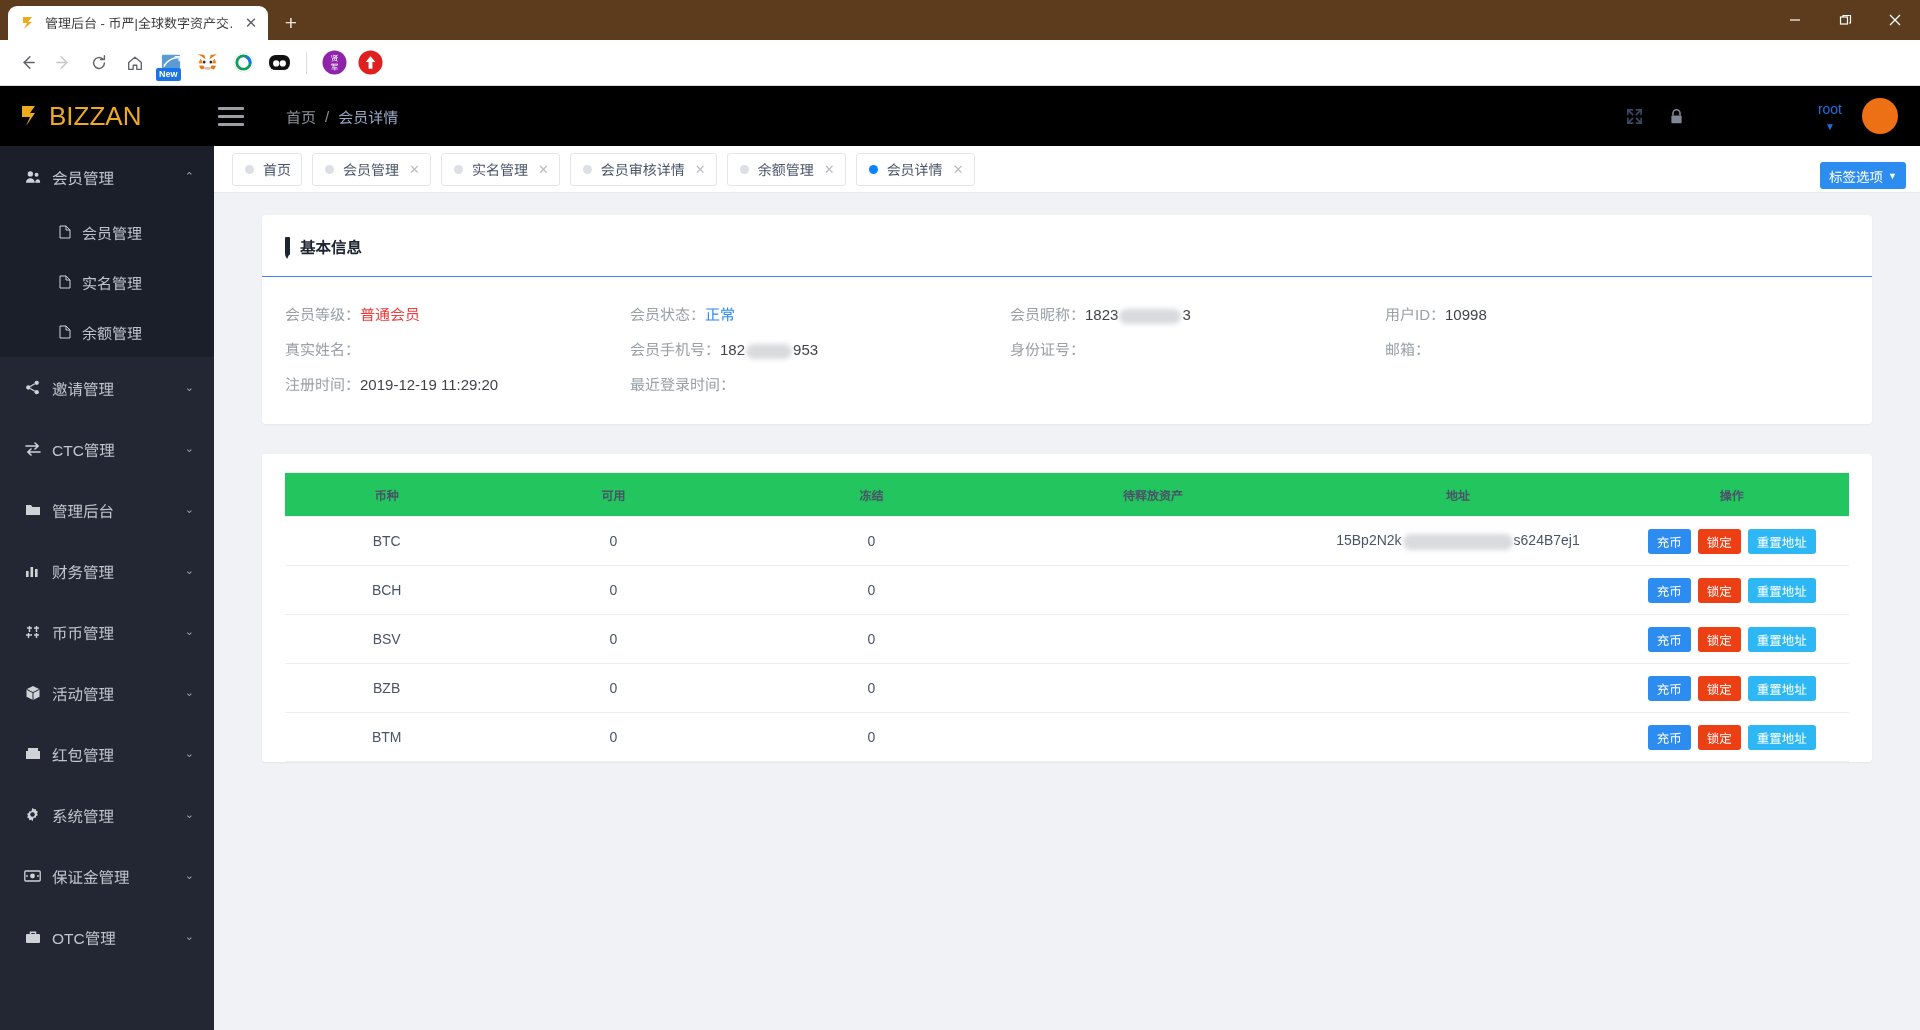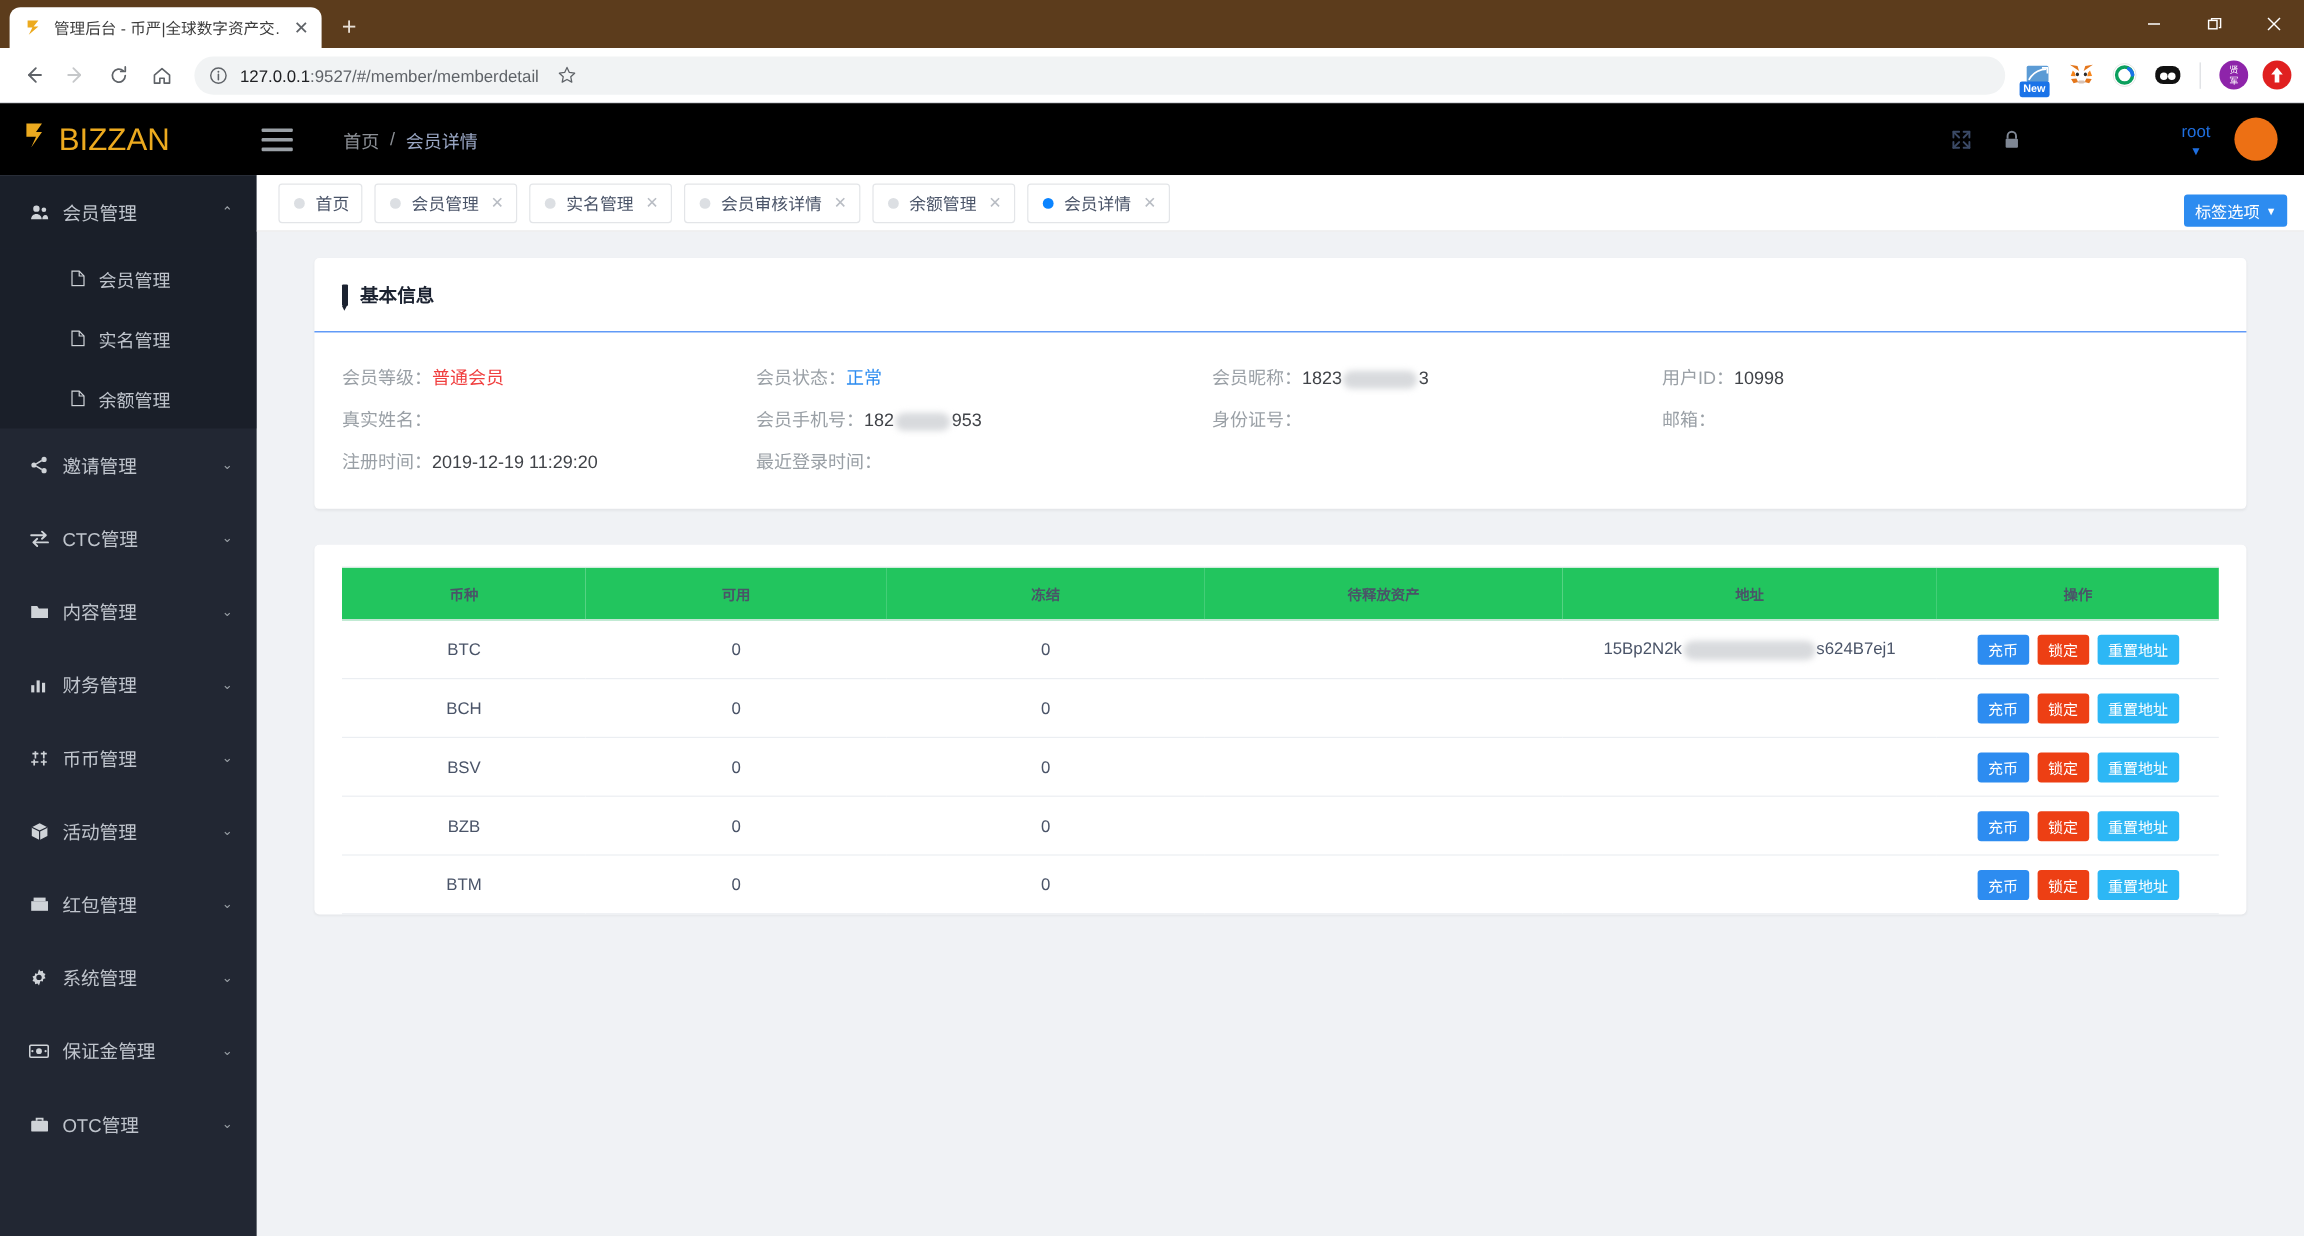--- a/index.html
+++ b/index.html
@@ -71,21 +71,21 @@
     position: absolute; bottom: -5px; left: -2px; background: #1a73e8; color: #fff;
     font-size: 9px; line-height: 11px; padding: 1px 3px; border-radius: 2px; font-weight: 700;
   }
 
   
   .app { flex: 1 1 auto; display: flex; flex-direction: column; background: #f0f2f5; min-height: 0; }
 
   .apphead {
     height: 60px; background: #000000; display: flex; align-items: center; flex: 0 0 60px;
   }
-  .logo { width: 214px; display: flex; align-items: flex-start; padding-left: 20px; gap: 3px; }
+  .logo { width: 214px; display: flex; align-items: center; padding-left: 20px; gap: 3px; }
   .logo-mark { width: 26px; height: 24px; }
   .logo-text { font-size: 26px; color: #ecaa1f; font-weight: 400; letter-spacing: 0px; font-family: "Liberation Sans", sans-serif; }
   .hamburger { width: 26px; margin-left: 4px; display: flex; flex-direction: column; gap: 5px; }
   .hamburger i { display: block; height: 3px; background: #9aa0a6; border-radius: 1px; }
   .crumbs { margin-left: 42px; display: flex; align-items: center; gap: 9px; font-size: 15px; }
   .crumb-home { color: #8c9096; }
   .crumb-sep { color: #8c9096; }
   .crumb-cur { color: #9aa7c4; }
   .head-right { margin-left: auto; display: flex; align-items: center; gap: 20px; padding-right: 22px; }
   .head-icon { width: 22px; height: 22px; display: flex; align-items: center; justify-content: center; }
@@ -240,35 +240,20 @@
           <path d="M16 10a6 6 0 11-1.8-4.3" fill="none" stroke="currentColor" stroke-width="1.6" stroke-linecap="round"></path>
           <path d="M16 2v4.2h-4.2" fill="none" stroke="currentColor" stroke-width="1.6" stroke-linecap="round" stroke-linejoin="round"></path>
         </svg>
     </div>
     <div class="tb-btn">
       <svg width="18" height="18" viewBox="0 0 20 20">
           <path d="M3 9.5L10 3.5l7 6V17h-5v-4.5H8V17H3z" fill="none" stroke="currentColor" stroke-width="1.5" stroke-linejoin="round"></path>
         </svg>
     </div>
 
-    <div class="omnibox">
-      <span class="omni-info">
-        <svg width="16" height="16" viewBox="0 0 16 16">
-            <circle cx="8" cy="8" r="6.4" fill="none" stroke="currentColor" stroke-width="1.2"></circle>
-            <line x1="8" y1="7" x2="8" y2="11.4" stroke="currentColor" stroke-width="1.3" stroke-linecap="round"></line>
-            <circle cx="8" cy="4.8" r="0.8" fill="currentColor"></circle>
-          </svg>
-      </span>
-      <span class="omni-url"><b>127.0.0.1</b><span>:9527/#/member/memberdetail</span></span>
-      <span class="omni-star">
-        <svg width="17" height="17" viewBox="0 0 20 20">
-            <path d="M10 2.6l2.3 4.9 5.2.7-3.8 3.6 1 5.2-4.7-2.6-4.7 2.6 1-5.2L2.5 8.2l5.2-.7z" fill="none" stroke="currentColor" stroke-width="1.25" stroke-linejoin="round"></path>
-          </svg>
-      </span>
-    </div>
 
     <div class="ext-row">
       <span class="ext">
         <svg width="22" height="20" viewBox="0 0 24 22">
             <rect x="2" y="2" width="20" height="15" rx="1.5" fill="#5b9bd5"></rect>
             <path d="M4 15c4-8 12-10 16-10" fill="none" stroke="#fff" stroke-width="1.6"></path>
             <path d="M16 4h5v5" fill="none" stroke="#fff" stroke-width="1.6"></path>
           </svg>
         <span class="newbadge">New</span>
       </span>
@@ -423,21 +408,21 @@
             </span>
             <span class="s-label">CTC管理</span>
             <span class="s-arrow">⌄</span>
           </div>
           <div class="s-item">
             <span class="s-ico">
               <svg width="16" height="13" viewBox="0 0 16 13">
                 <path d="M1 2h5l1.4 2H15v8H1z" fill="#cfd3d8"></path>
               </svg>
             </span>
-            <span class="s-label">内容管理</span>
+            <span class="s-label">管理后台</span>
             <span class="s-arrow">⌄</span>
           </div>
           <div class="s-item">
             <span class="s-ico">
               <svg width="15" height="14" viewBox="0 0 15 14">
                 <rect x="1" y="7" width="2.6" height="6" fill="#cfd3d8"></rect>
                 <rect x="5.5" y="3" width="2.6" height="10" fill="#cfd3d8"></rect>
                 <rect x="10" y="5" width="2.6" height="8" fill="#cfd3d8"></rect>
               </svg>
             </span>

